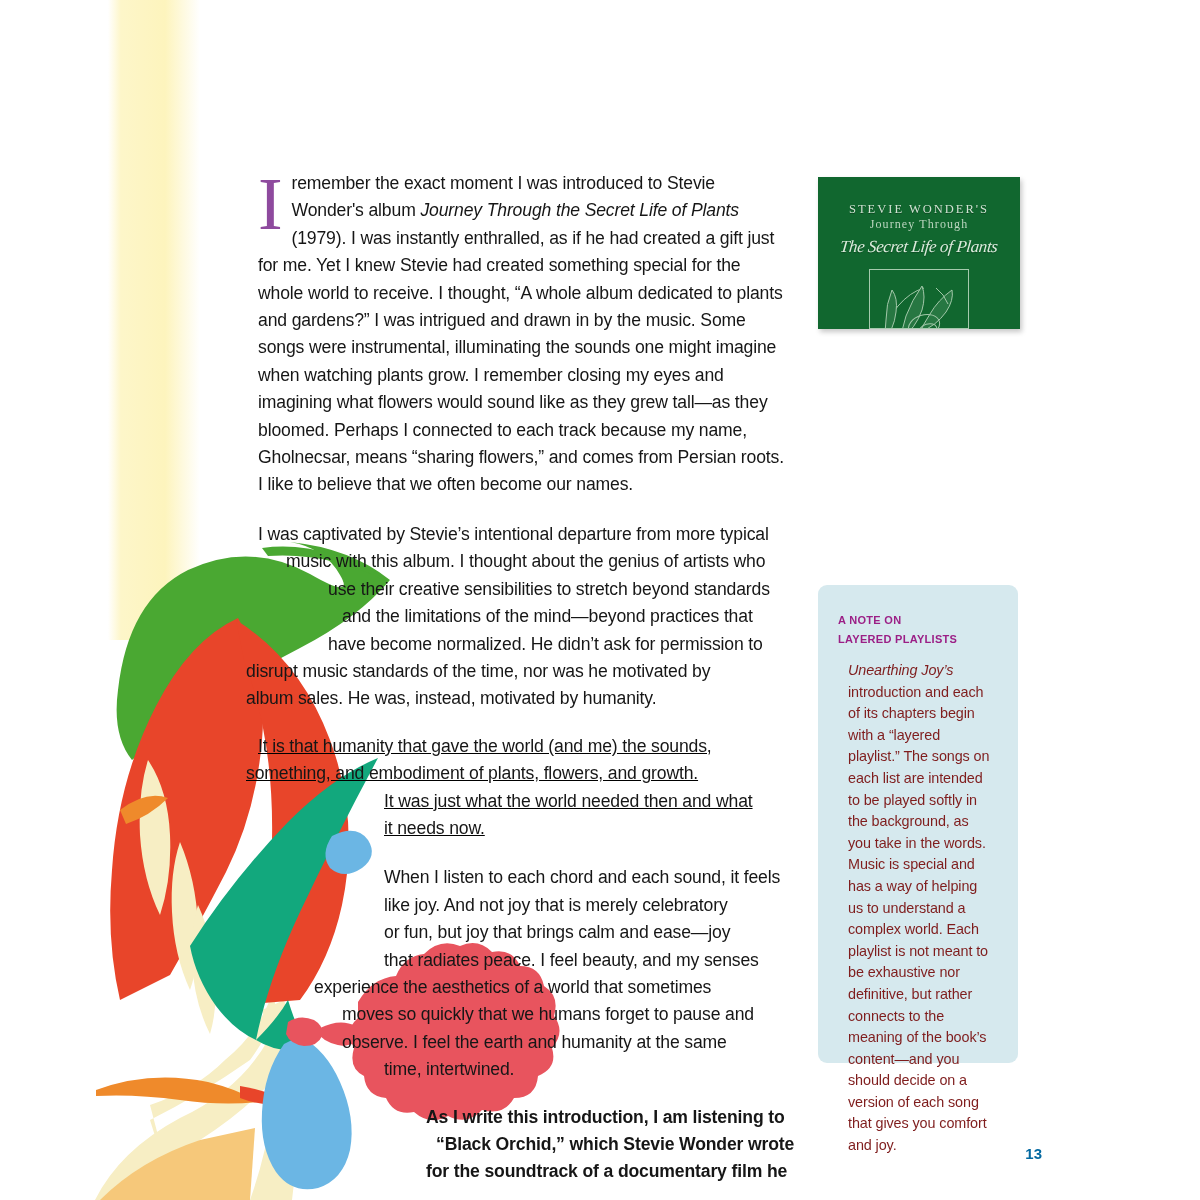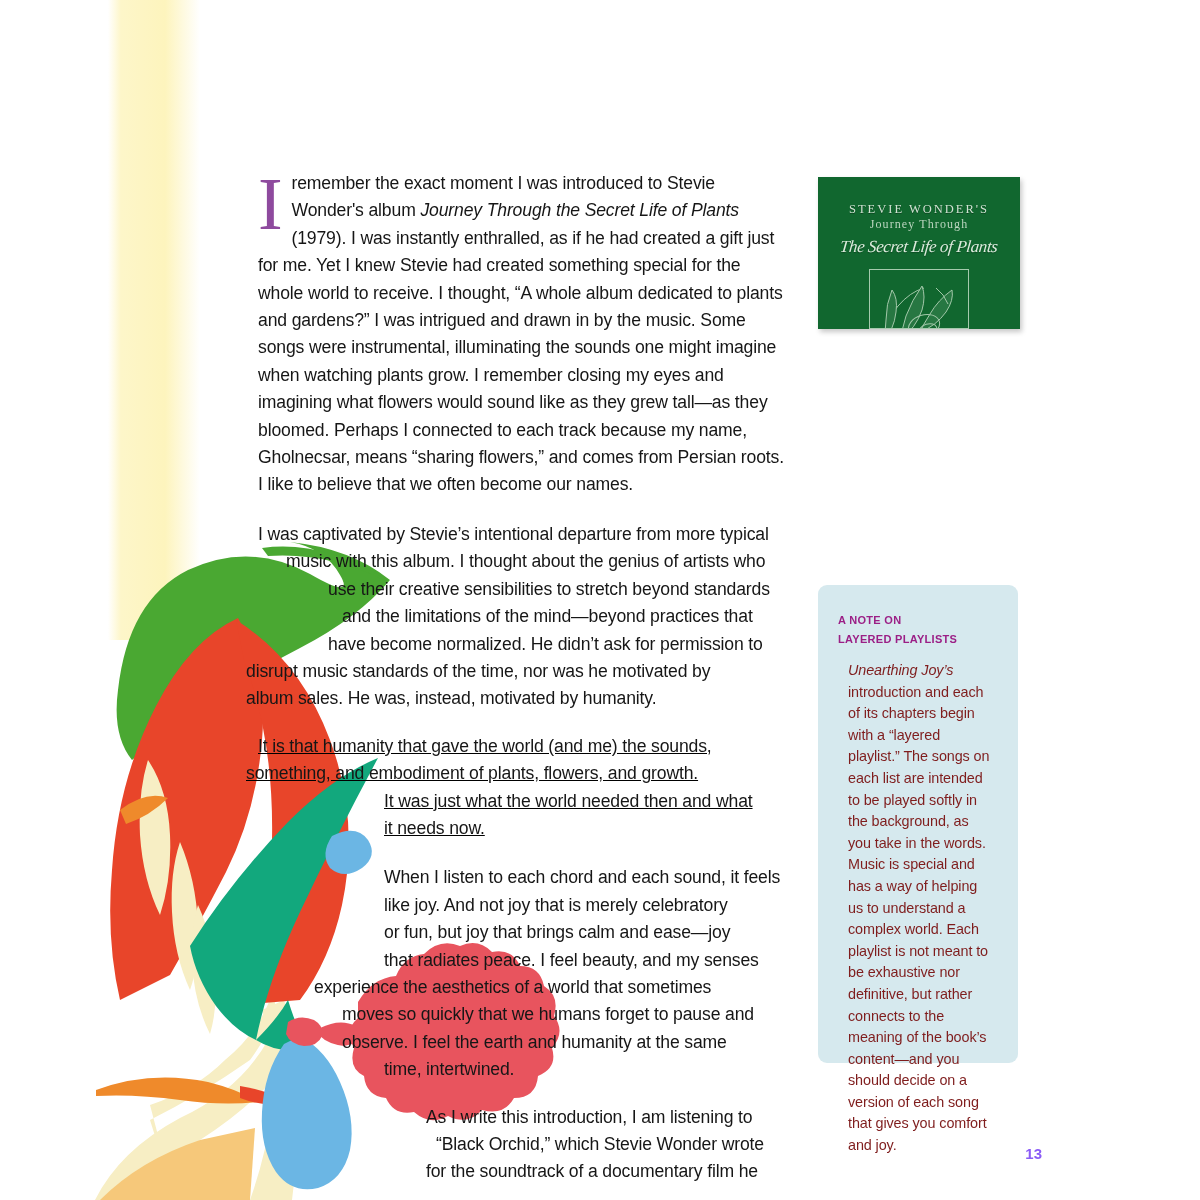--- a/index.html
+++ b/index.html
@@ -173,21 +173,21 @@
   }
   .note-body .ital { font-style: italic; }
 
   .folio {
     position: absolute;
     right: 158px;
     bottom: 38px;
     font-family: "Liberation Sans", sans-serif;
     font-weight: bold;
     font-size: 15px;
-    color: #8b5cf6;
+    color: #0369a1;
   }
 </style>
 </head>
 <body>
 
 <div id="page">
 
   <div class="deco-layer">
     <div class="cream-band"></div>
 
@@ -258,21 +258,21 @@
       <span class="ln i9">When I listen to each chord and each sound, it feels</span>
       <span class="ln i9">like joy. And not joy that is merely celebratory</span>
       <span class="ln i9">or fun, but joy that brings calm and ease—joy</span>
       <span class="ln i9">that radiates peace. I feel beauty, and my senses</span>
       <span class="ln i4">experience the aesthetics of a world that sometimes</span>
       <span class="ln i6">moves so quickly that we humans forget to pause and</span>
       <span class="ln i6">observe. I feel the earth and humanity at the same</span>
       <span class="ln i9">time, intertwined.</span>
     </div>
 
-    <div class="shaped" style="">
+    <div class="shaped" style="font-weight:bold;">
       <span class="ln" style="padding-left:168px;">As I write this introduction, I am listening to</span>
       <span class="ln" style="padding-left:178px;">“Black Orchid,” which Stevie Wonder wrote</span>
       <span class="ln" style="padding-left:168px;">for the soundtrack of a documentary film he</span>
     </div>
 
   </div>
 
   <div class="album">
     <div class="album-inner">
       <div class="album-artist">STEVIE WONDER'S</div>

